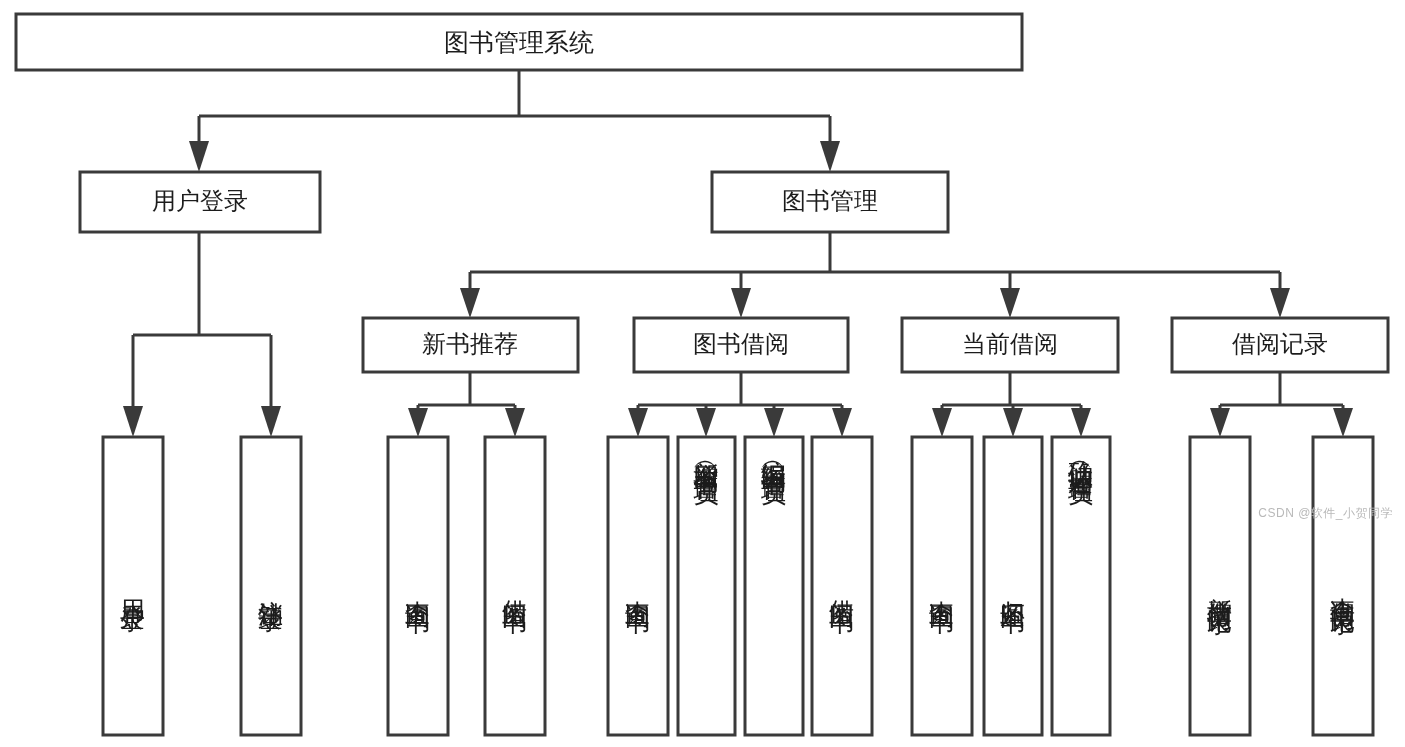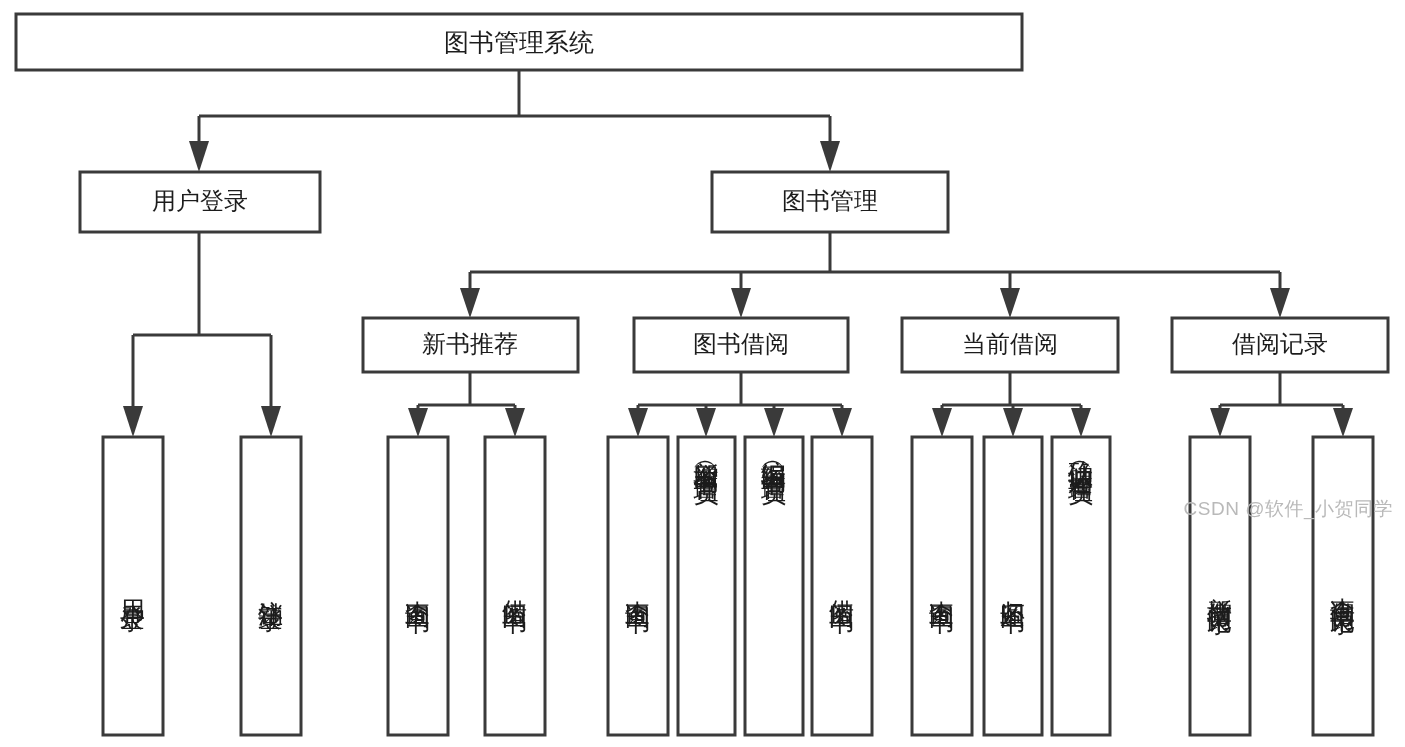--- a/index.html
+++ b/index.html
@@ -71,21 +71,21 @@
     line-height: 1.12;
     letter-spacing: 3px;
     color: #1c1c1c;
     white-space: nowrap;
   }
   .watermark {
     position: absolute;
     right: 12px;
     bottom: 8px;
     font-family: "Liberation Sans", "DejaVu Sans", sans-serif;
-    font-size: 19px;
+    font-size: 12px;
     color: #b9b9b9;
     white-space: nowrap;
     letter-spacing: 0.5px;
   }
 </style>
 </head>
 <body>
 
 <div id="diagram-root">
 

